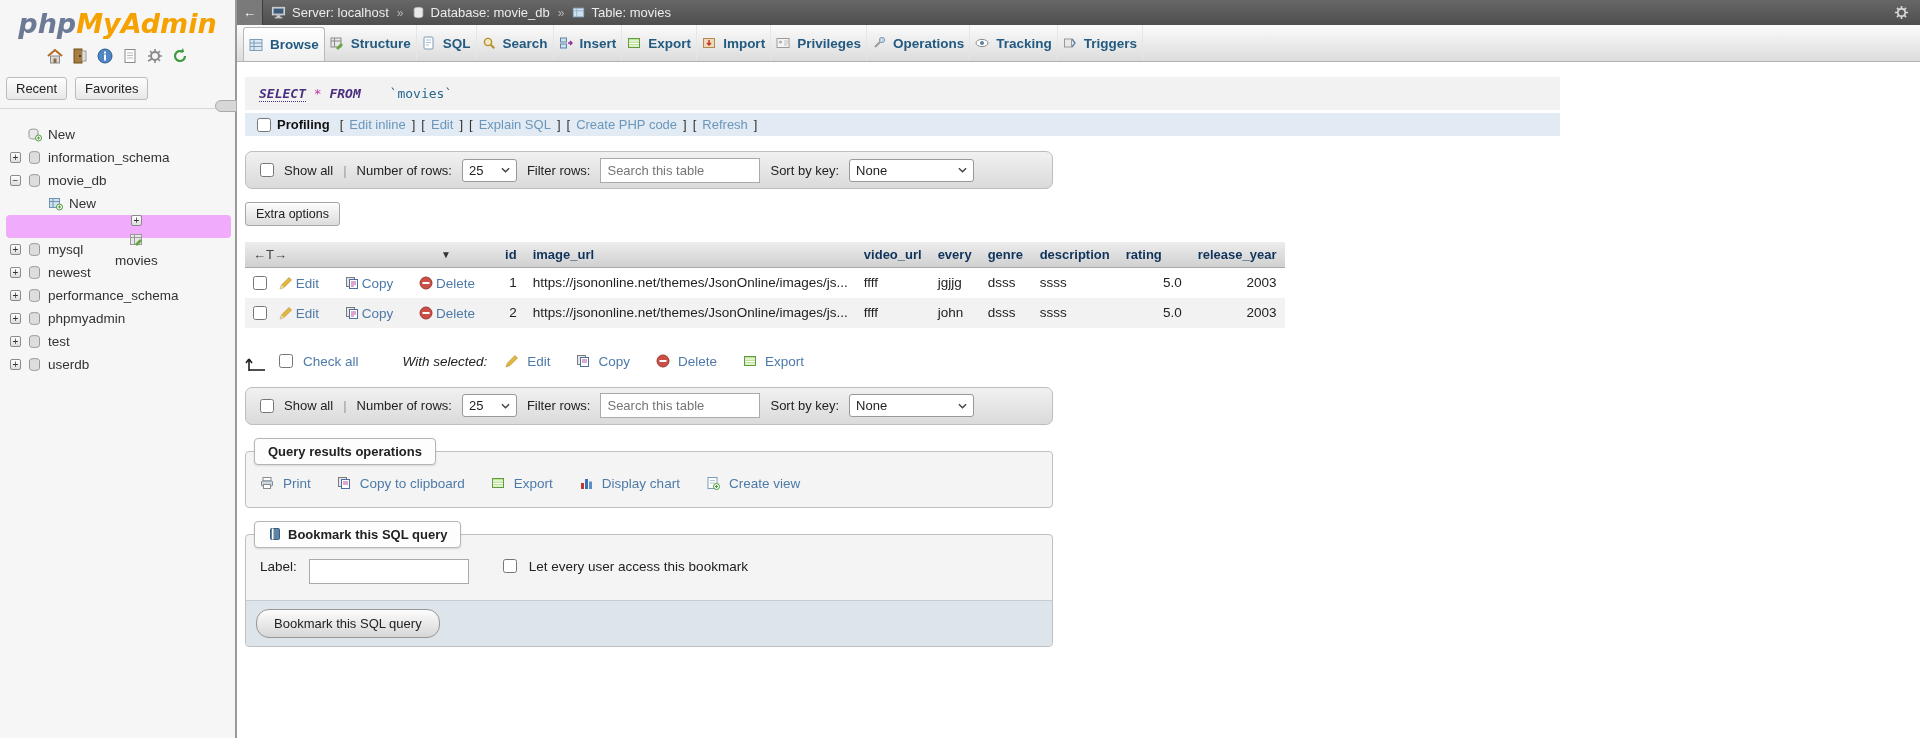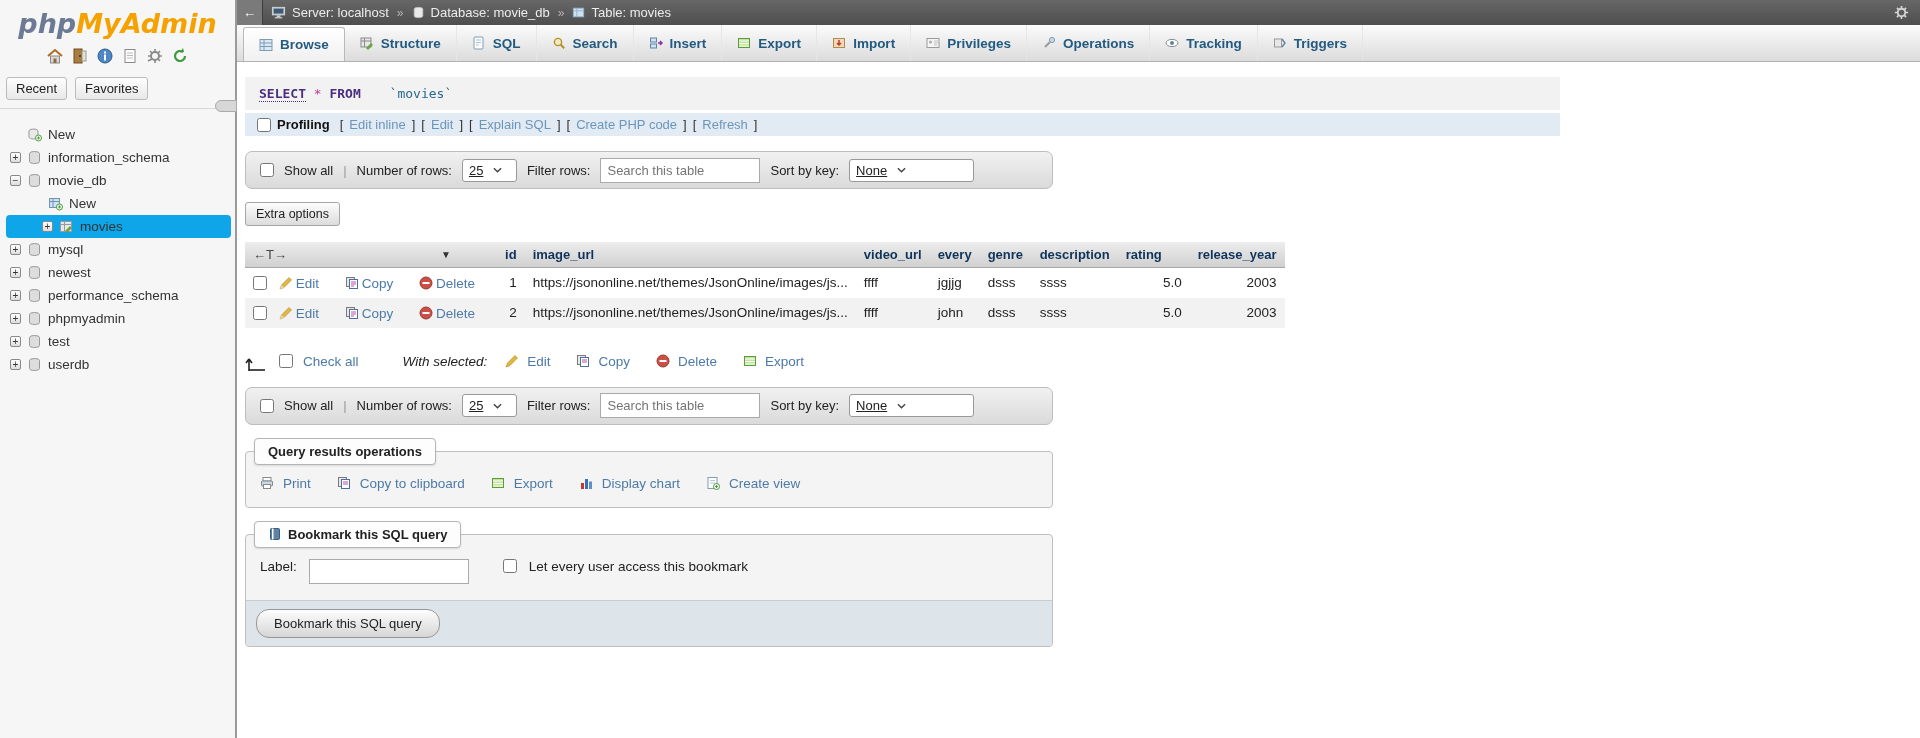--- a/index.html
+++ b/index.html
@@ -14,61 +14,61 @@
   .logo-ma  { color:#f5a100; }
   .logo-icons { display:flex; justify-content:center; gap:7px; padding:6px 0 8px; }
   .logo-icons span { display:inline-flex; width:18px; height:18px; cursor:pointer; }
   .panel-tabs { padding:4px 6px 8px; border-bottom:1px solid #d8d8d8; }
   .panel-tab { font:13px "Liberation Sans",sans-serif; background:linear-gradient(#fdfdfd,#e8e8e8); border:1px solid #bbb; border-radius:3px; padding:3px 9px; margin-right:4px; color:#222; cursor:pointer; }
   .collapse-handle { position:absolute; right:-2px; top:100px; width:22px; height:12px; background:#d7d7d7; border:1px solid #aaa; border-radius:7px 0 0 7px; cursor:pointer; }
   .tree { list-style:none; padding:14px 4px 0 6px; font-size:13.5px; color:#333; }
   .tree li { display:flex; align-items:center; gap:6px; height:23px; white-space:nowrap; cursor:pointer; padding-left:4px; }
   .tree li.child { padding-left:42px; }
   .tree li.child2 { padding-left:36px; }
-  .tree li.selected { background:#0ea5e9; border-radius:4px; }
+  .tree li.selected { background:#f0abfc; border-radius:4px;flex-direction:column; }
   .exp { width:11px; height:11px; border:1px solid #8a8a8a; background:linear-gradient(#fff,#ddd); border-radius:2px; display:inline-flex; align-items:center; justify-content:center; font-size:10px; line-height:1; color:#333; flex:0 0 11px; }
   .exp.plus::before { content:"+"; }
   .exp.minus::before { content:"\2212"; }
   .exp-spacer { width:11px; flex:0 0 11px; }
   .tico { width:15px; height:15px; display:inline-flex; flex:0 0 15px; }
 
   
   .main { flex:1 1 auto; display:flex; flex-direction:column; background:#fff; min-width:0; }
   .topbar { height:25px; background:linear-gradient(#676767,#4e4e4e); color:#e8e8e8; display:flex; align-items:center; font-size:13px; gap:8px; padding-right:10px; }
   .backbtn { width:26px; height:25px; background:#7a7a7a; color:#fff; border:none; border-right:1px solid #3d3d3d; font-size:13px; cursor:pointer; }
   .crumb { display:flex; align-items:center; gap:6px; color:#ececec; text-decoration:none; cursor:pointer; }
   .crumb-sep { color:#b5b5b5; font-size:12px; }
   .topbar .spacer { flex:1; }
   .gear { width:17px; height:17px; cursor:pointer; }
 
   .tabs { height:37px; background:linear-gradient(#fbfbfb,#dcdcdc); border-bottom:1px solid #b2b2b2; display:flex; align-items:stretch; padding-left:6px; }
-  .tab { display:flex; align-items:center; gap:7px; padding:0 15px; color:#235a81; font-weight:bold; font-size:13.5px; cursor:pointer; border-right:1px solid #e6e6e6; }
+  .tab { display:flex; align-items:center; gap:7px; padding:0 5px; color:#235a81; font-weight:bold; font-size:13.5px; cursor:pointer; border-right:1px solid #e6e6e6; }
   .tab.active { background:linear-gradient(#ffffff,#f0f0f0); border:1px solid #b9b9b9; border-bottom:none; border-radius:3px 3px 0 0; margin-top:2px; }
   .ticon { width:14px; height:14px; display:inline-flex; }
 
   .content { padding:15px 0 0 8px; flex:1; }
 
   .alert { width:1315px; background:#e4f0a9; border-radius:3px; padding:7px 12px; display:flex; align-items:center; gap:8px; color:#333; margin-bottom:9px; }
   .alert svg { width:15px; height:15px; }
 
   .sqlbox { width:1315px; background:#f2f2f2; padding:9px 14px; font:13px "DejaVu Sans Mono", monospace; }
-  .kw { color:#4b2d7f; font-weight:bold; }
+  .kw { color:#4b2d7f; font-weight:bold;font-style:italic; }
   .kw.u { border-bottom:1px dotted #4b2d7f; }
   .star { color:#c0399f; }
   .tblname { color:#28698f;margin-left:21px; }
 
   .profiling { width:1315px; background:#e2ebf3; margin-top:3px; padding:4px 12px; display:flex; align-items:center; gap:6px; font-size:13px; }
   .profiling b { color:#111; margin-right:4px; }
   .br { color:#333; }
   a.lnk { color:#6b96bb; text-decoration:none; cursor:pointer; }
   a.lnk2 { color:#4d7aa8; text-decoration:none; cursor:pointer; }
 
   .filterbar { width:808px; height:38px; margin-top:15px; background:linear-gradient(#f1f1f1,#dadada); border:1px solid #bdbdbd; border-radius:7px; display:flex; align-items:center; gap:10px; padding:0 14px; font-size:13px; }
   .pipe { color:#999; }
-  .sel { background:#fff; border:1px solid #999; border-radius:3px; padding:3px 6px; display:inline-flex; align-items:center; gap:10px; min-width:55px; justify-content:flex-start; cursor:pointer;text-decoration:underline; }
+  .sel { background:#fff; border:1px solid #999; border-radius:3px; padding:3px 6px; display:inline-flex; align-items:center; gap:10px; min-width:55px; justify-content:space-between; cursor:pointer; }
   .sel.wide { min-width:125px; }
   .chev { width:9px; height:6px; }
   .txtin { border:1px solid #aaa; padding:4px 6px; font-size:13px; width:160px; font-family:"Liberation Sans",sans-serif; }
 
   .extra-btn { margin-top:13px; background:linear-gradient(#fdfdfd,#dcdcdc); border:1px solid #a6a6a6; border-radius:3px; padding:4px 10px; font-size:12.5px; cursor:pointer; color:#222; }
 
   table.results { border-collapse:collapse; margin-top:16px; }
   table.results th { background:linear-gradient(#ededed,#d0d0d0); border-bottom:1px solid #a8a8a8; color:#10335a; font-size:13px; text-align:left; padding:5px 8px; font-weight:bold; }
   table.results td { padding:7px 8px; font-size:13.5px; color:#222; }
   table.results tr.odd td { background:#fff; }

